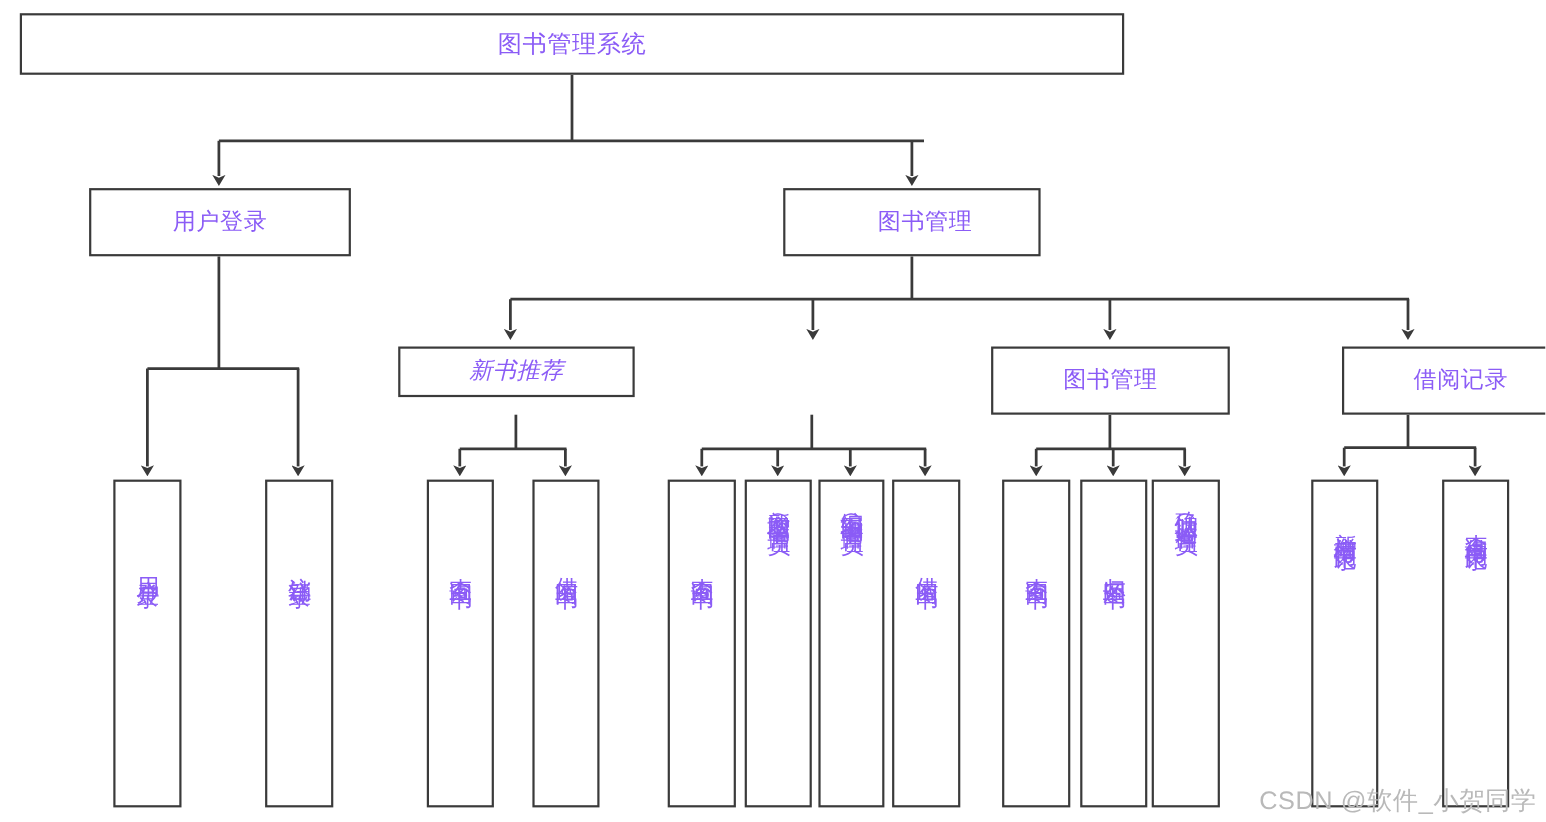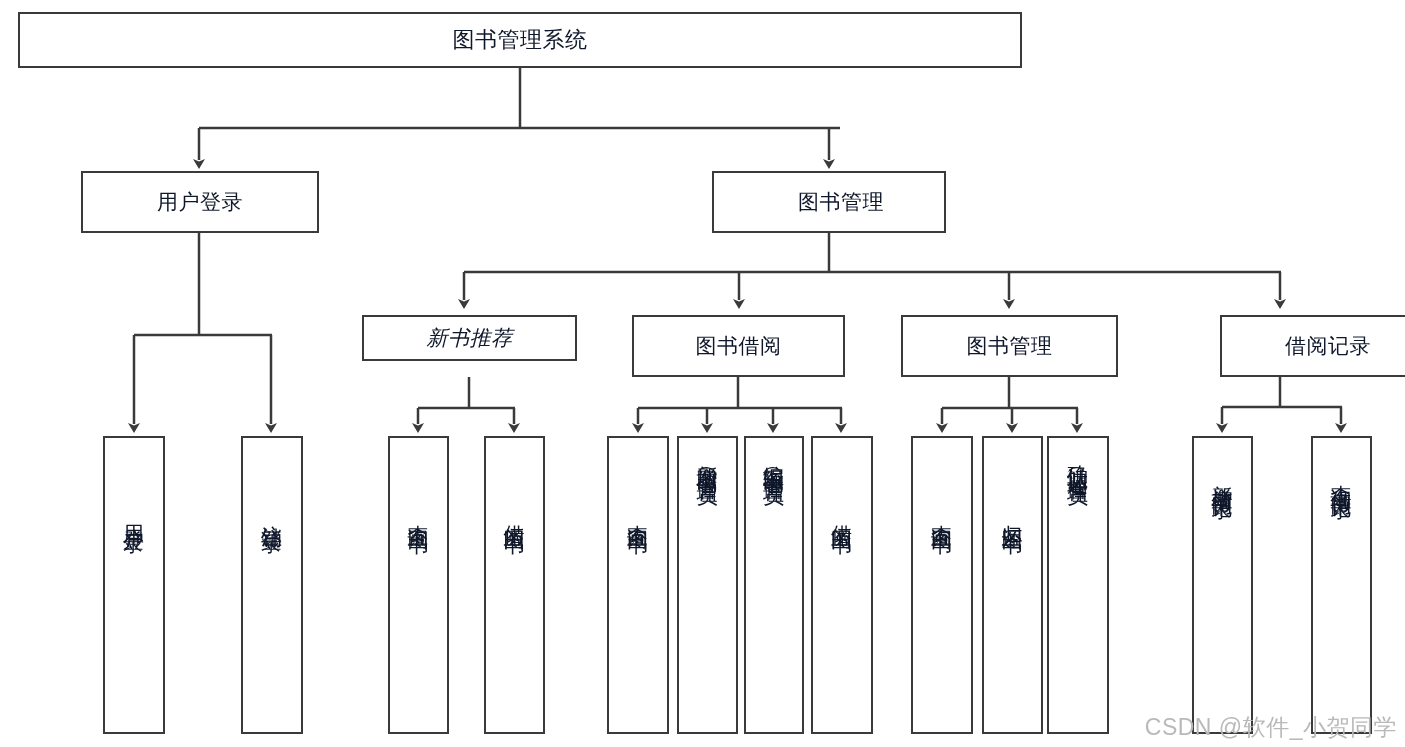--- a/index.html
+++ b/index.html
@@ -26,21 +26,21 @@
     pointer-events: none;
   }
   .node {
     position: absolute;
     box-sizing: border-box;
     background: #ffffff;
     border: 2.5px solid #3a3a3a;
     display: flex;
     align-items: center;
     justify-content: center;
-    color: #0f172a;
+    color: #8b5cf6;
     z-index: 3;
   }
   .node-label {
     display: block;
     text-align: center;
     line-height: 1.18;
     white-space: pre;
     letter-spacing: 0.5px;
   }
   
@@ -148,23 +148,20 @@
   </div>
 
   <div class="node horiz" style="left:712px; top:171px; width:234px; height:62px;padding-left:24px;">
     <span class="node-label">图书管理</span>
   </div>
 
   <div class="node horiz" style="left:362px; top:315px; width:215px; height:46px;font-style:italic;">
     <span class="node-label">新书推荐</span>
   </div>
 
-  <div class="node horiz" style="left:632px; top:315px; width:213px; height:62px;">
-    <span class="node-label">图书借阅</span>
-  </div>
 
   <div class="node horiz" style="left:901px; top:315px; width:217px; height:62px;">
     <span class="node-label">图书管理</span>
   </div>
 
   <div class="node horiz" style="left:1172px; top:315px; width:216px; height:62px;margin-left:48px;">
     <span class="node-label">借阅记录</span>
   </div>
 
   <div class="node vert short" style="left:103px; top:436px; width:62px; height:298px;">

